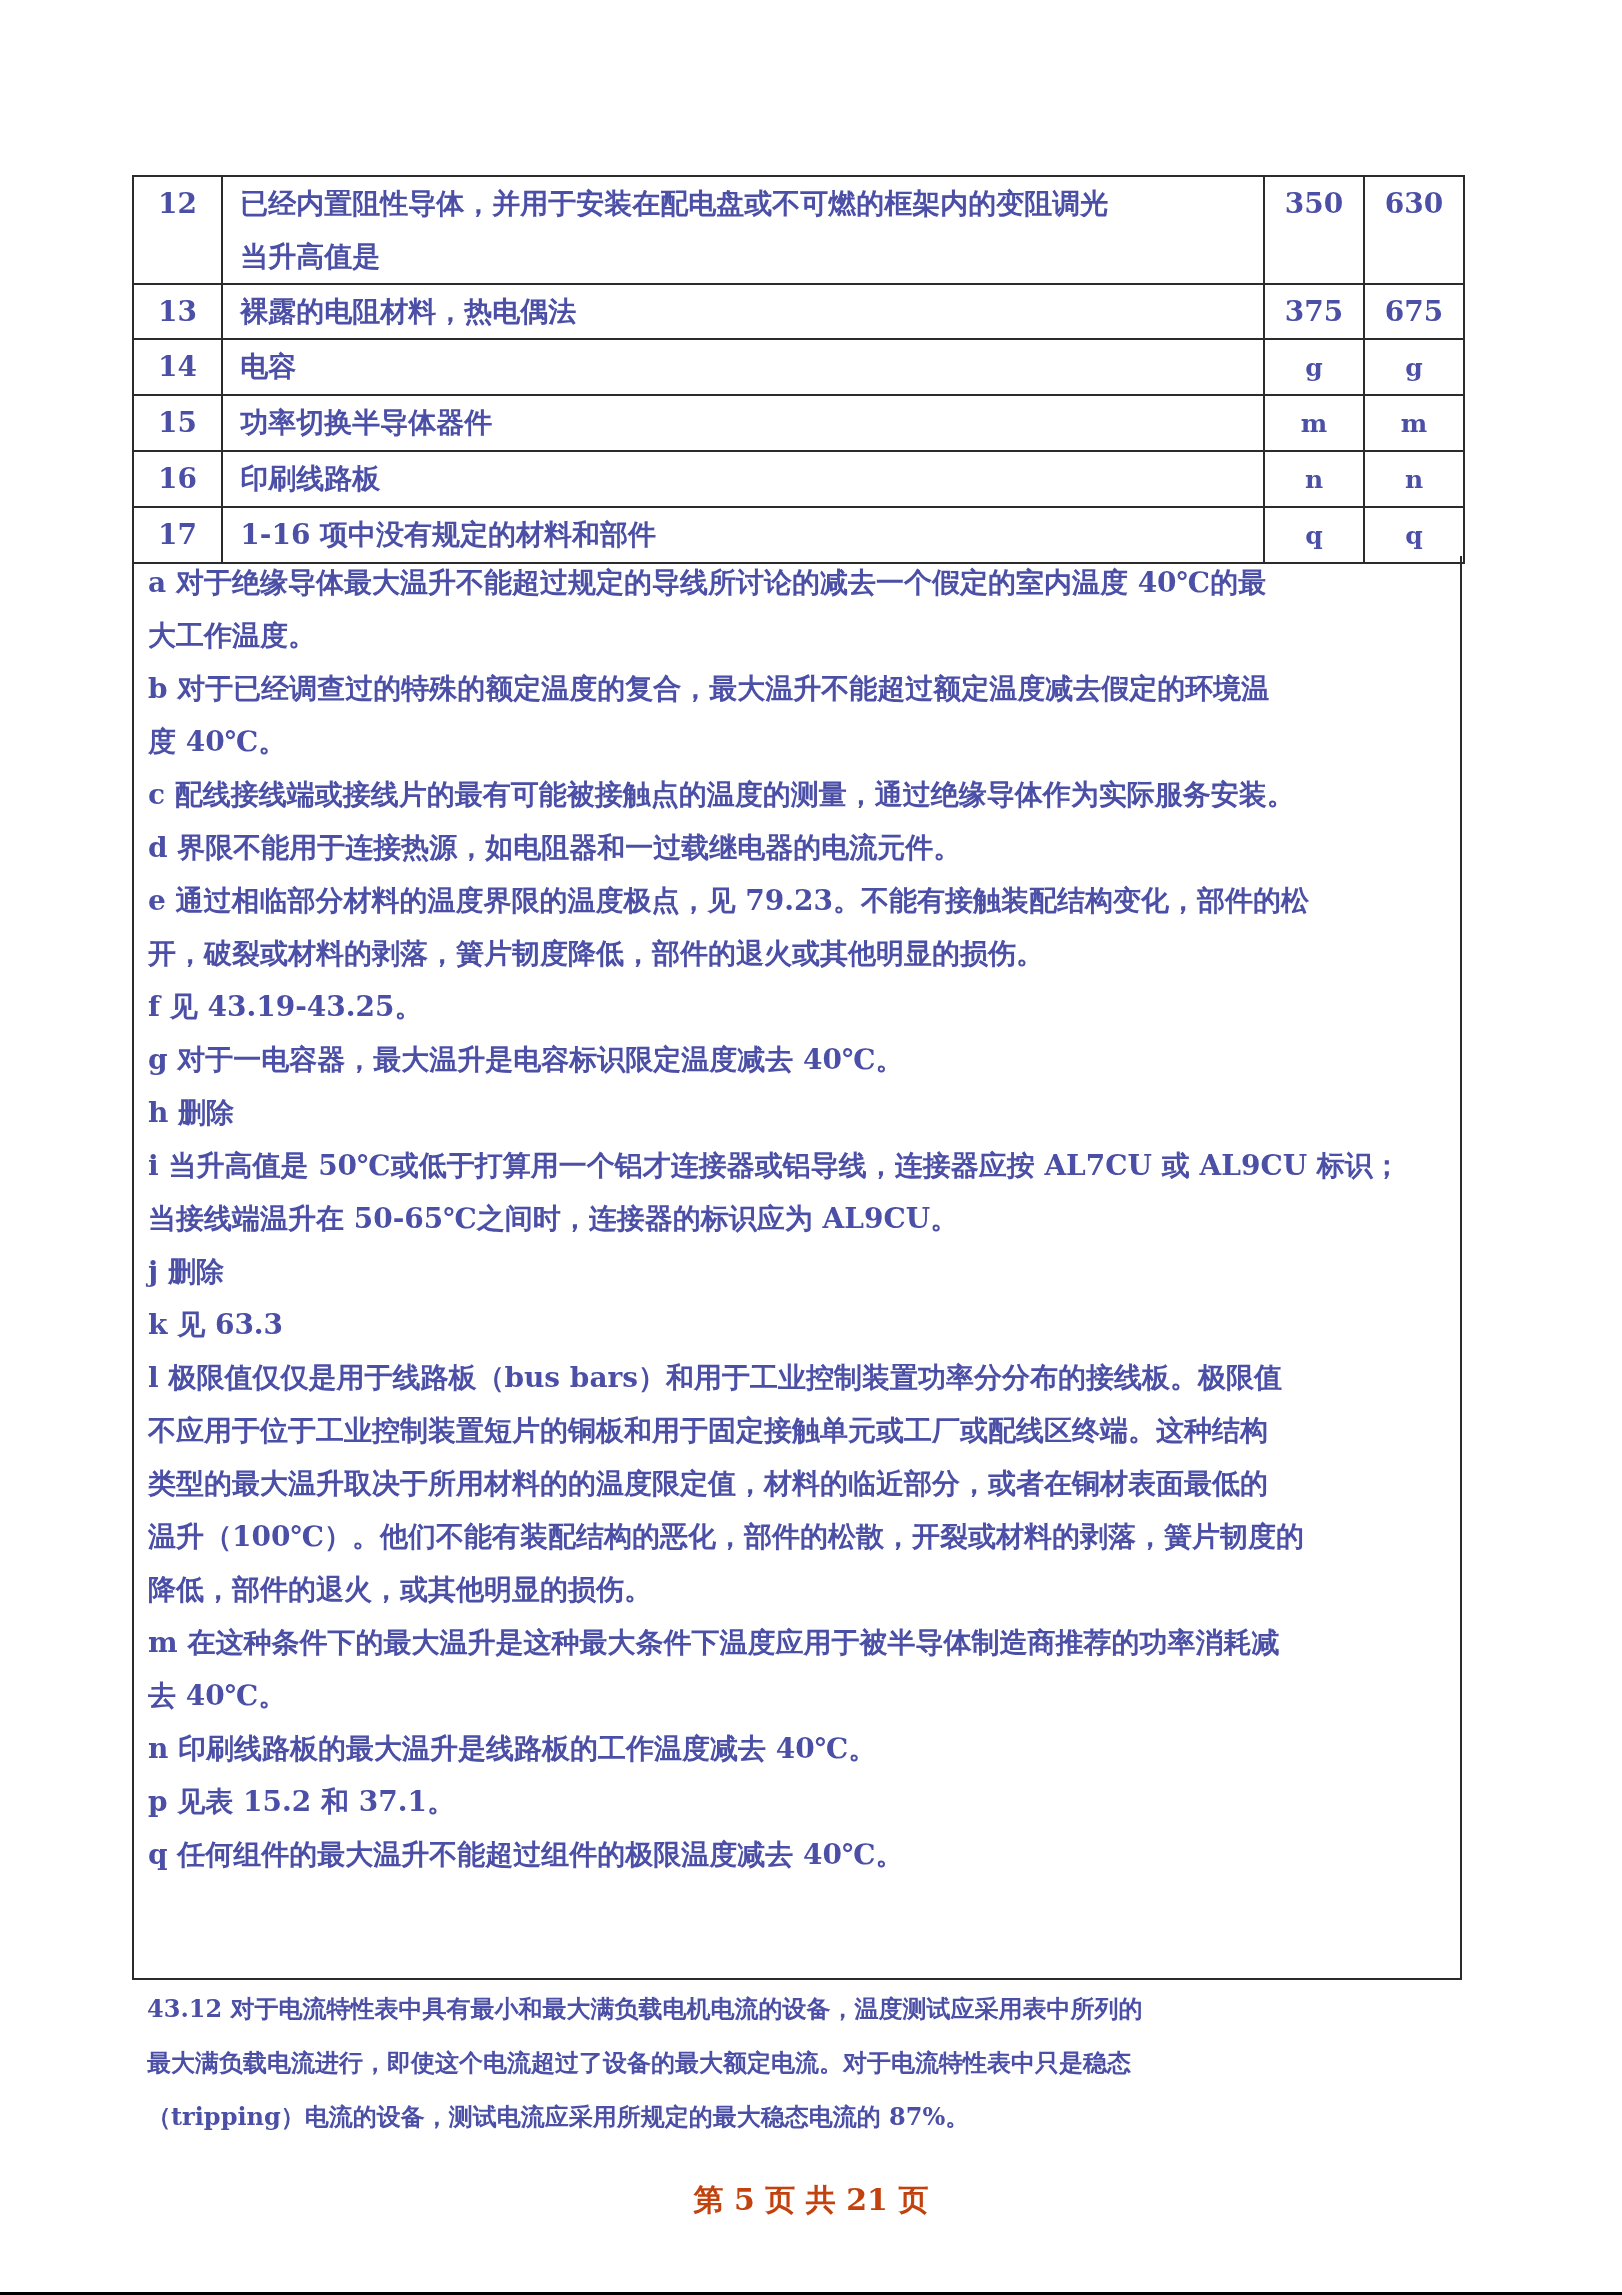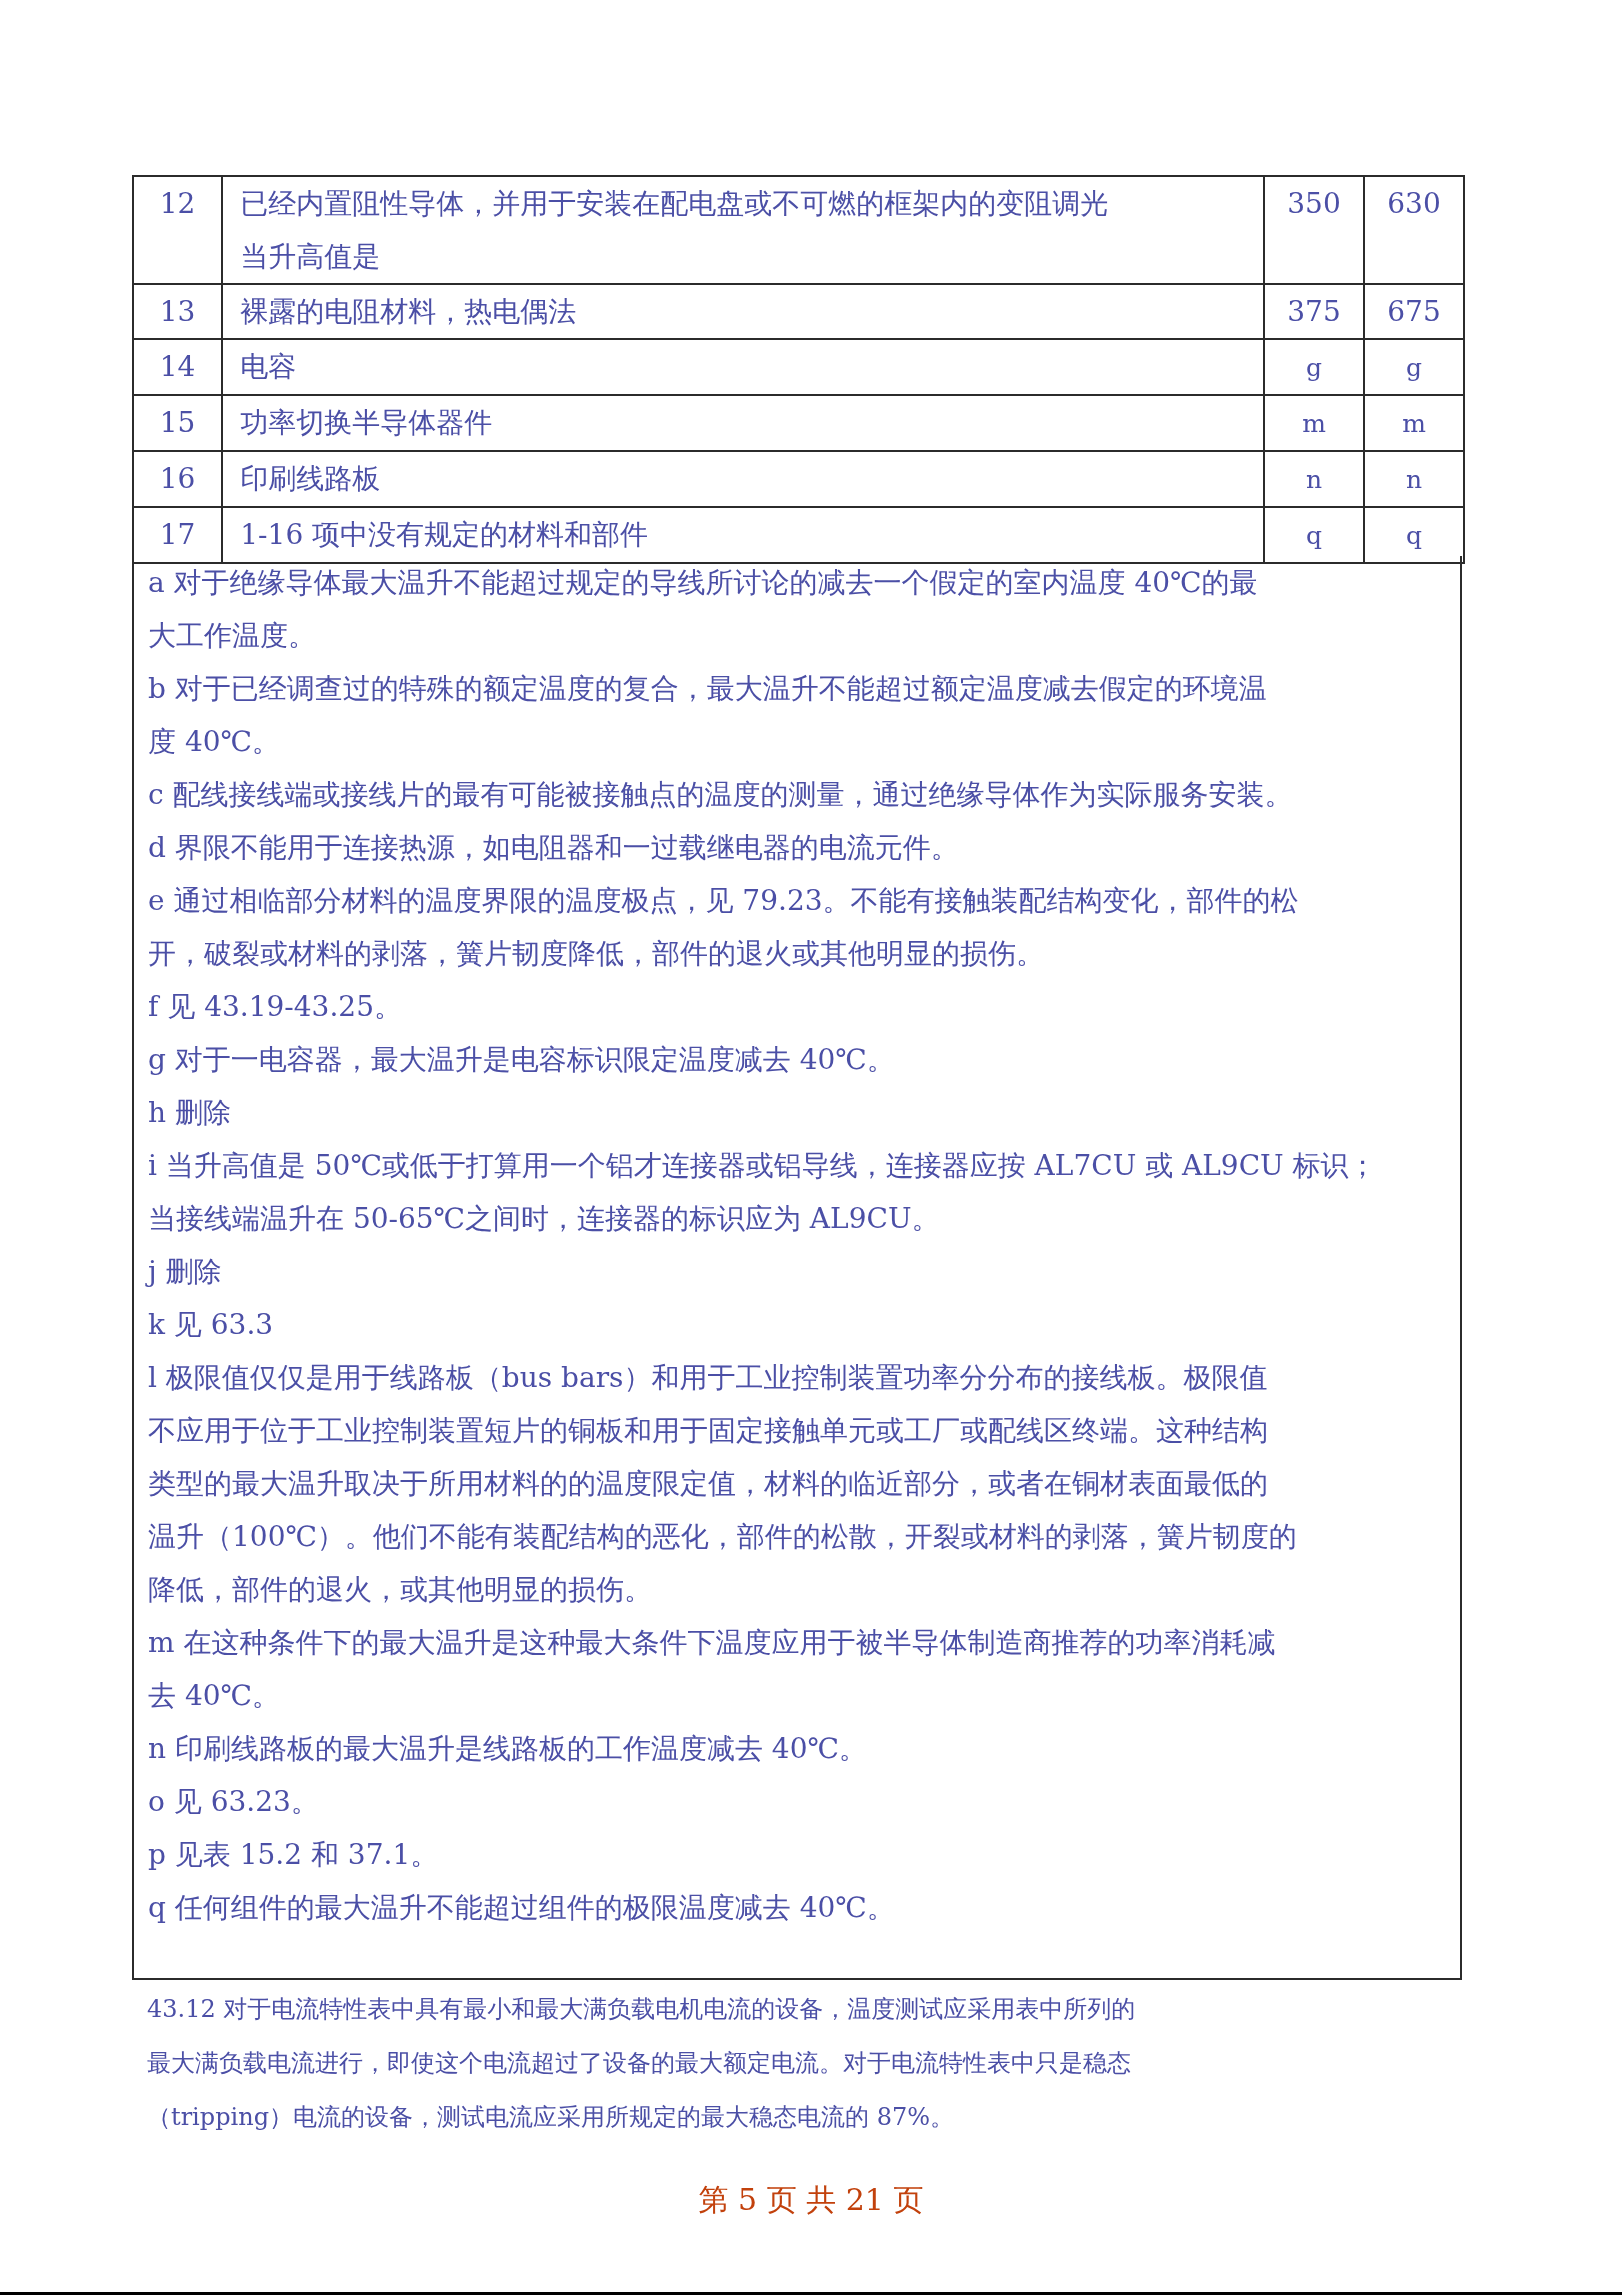--- a/index.html
+++ b/index.html
@@ -1,18 +1,18 @@
 <!DOCTYPE html>
 <html style="font-size:12.6px"><head>
 <meta charset="utf-8">
 <style>
   html, body { margin:0; padding:0; background:#ffffff; }
   body { width:1622px; height:2295px; position:relative; overflow:hidden;
          font-family:"DejaVu Serif","Liberation Serif",serif; color:#4b4fa6; }
-  .page { position:absolute; left:0; top:0; width:1622px; height:2295px; }
+  .page { position:absolute; left:0; top:0; width:1622px; height:2295px;font-weight:bold; }
   table.spec { position:absolute; left:132px; top:175px; width:1333px;
                border-collapse:collapse; table-layout:fixed; }
   table.spec td { border:2px solid #2b2b2b; vertical-align:top;
                   font-size:28px; line-height:53px; padding:0; }
   td.num { width:87px; text-align:center; padding-top:1.6px; }
   td.desc { padding-left:17.3px !important; padding-right:16px !important; }
   td.val { width:98px; text-align:center;margin-left:48px; }
   td.val span.small { font-size:25px; }
   tr.r12 td { height:106px; }
   tr.rx td { height:51px; }
@@ -91,21 +91,20 @@
     <div class="line">j 删除</div>
     <div class="line">k 见 63.3</div>
     <div class="line">l 极限值仅仅是用于线路板（bus bars）和用于工业控制装置功率分分布的接线板。极限值</div>
     <div class="line">不应用于位于工业控制装置短片的铜板和用于固定接触单元或工厂或配线区终端。这种结构</div>
     <div class="line">类型的最大温升取决于所用材料的的温度限定值，材料的临近部分，或者在铜材表面最低的</div>
     <div class="line">温升（100℃）。他们不能有装配结构的恶化，部件的松散，开裂或材料的剥落，簧片韧度的</div>
     <div class="line">降低，部件的退火，或其他明显的损伤。</div>
     <div class="line">m 在这种条件下的最大温升是这种最大条件下温度应用于被半导体制造商推荐的功率消耗减</div>
     <div class="line">去 40℃。</div>
     <div class="line">n 印刷线路板的最大温升是线路板的工作温度减去 40℃。</div>
-    <div class="line">o 见 63.23。</div>
     <div class="line">p 见表 15.2 和 37.1。</div>
     <div class="line">q 任何组件的最大温升不能超过组件的极限温度减去 40℃。</div>
   </div>
 
   <div class="after">
     <div class="line">43.12 对于电流特性表中具有最小和最大满负载电机电流的设备，温度测试应采用表中所列的</div>
     <div class="line">最大满负载电流进行，即使这个电流超过了设备的最大额定电流。对于电流特性表中只是稳态</div>
     <div class="line">（tripping）电流的设备，测试电流应采用所规定的最大稳态电流的 87%。</div>
   </div>
 

